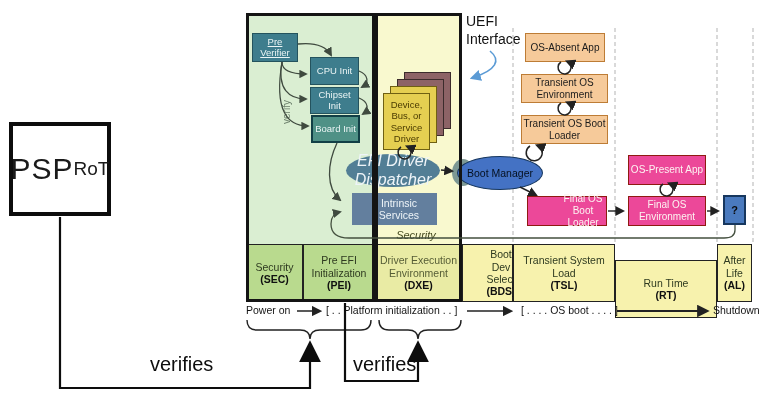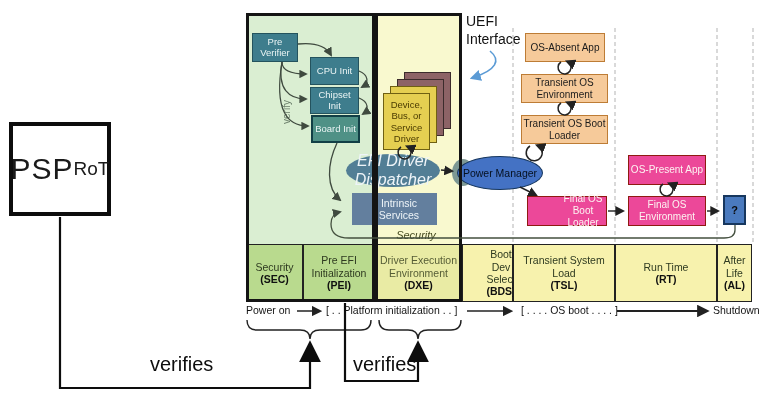--- a/index.html
+++ b/index.html
@@ -26,31 +26,31 @@
   
   .cell{top:244px;height:58px;border:1.2px solid #222;background:#f7f2ad;z-index:2;
         display:flex;flex-direction:column;align-items:center;justify-content:center;
         text-align:center;font-size:10.5px;line-height:1.18;color:#2e3a20;padding:1px;}
   .cell .acr{font-weight:bold;color:#101010;}
   #cell-sec{left:246px;width:57px;background:#b9da8e;}
   #cell-pei{left:303px;width:72px;background:#b9da8e;}
   #cell-dxe{left:375px;width:87px;background:#e9eba4;color:#565d36;}
   #cell-bds{left:462px;width:51px;padding-left:28px;}
   #cell-tsl{left:513px;width:102px;}
-  #cell-rt{left:615px;width:102px;}
+  #cell-rt{left:615px;width:102px;margin-top:16px;}
   #cell-al{left:717px;width:35px;}
 
   
   .tealbox{background:#3e7d8d;color:#eaf4f4;border:1px solid #24535e;font-size:9.5px;
            line-height:1.15;z-index:4;}
   .tanbox{background:#f6ca9a;color:#1c1c1c;border:1.5px solid #bd7c35;font-size:10px;
           line-height:1.2;z-index:4;}
   .redbox{background:#ec4899;color:#fdf3f1;border:1.5px solid #8f1a10;font-size:10px;
           line-height:1.2;z-index:4;}
-  #pre-verifier{left:252px;top:33px;width:46px;height:29px;}
+  #pre-verifier{left:252px;top:33px;width:46px;height:29px;text-decoration:underline;}
   #cpu-init{left:310px;top:57px;width:49px;height:28px;}
   #chipset-init{left:310px;top:87px;width:49px;height:27px;}
   #board-init{left:311px;top:115px;width:49px;height:28px;background:#4f9186;border:2px solid #123f46;}
 
   .card{width:47px;height:57px;border:1px solid #6f6012;z-index:4;}
   #card4{left:404px;top:72px;background:#8d6366;border-color:#3c2c2c;}
   #card3{left:397px;top:79px;background:#8d6366;border-color:#3c2c2c;}
   #card2{left:390px;top:86px;background:#e5cf51;}
   #card1{left:383px;top:93px;background:#e5cf51;color:#4a3b00;font-size:9.5px;line-height:1.2;}
 
@@ -149,21 +149,21 @@
 
   <div id="card4" class="abs card"></div>
   <div id="card3" class="abs card"></div>
   <div id="card2" class="abs card"></div>
   <div id="card1" class="abs ctr card">Device, Bus, or Service Driver</div>
   <div id="dispatcher" class="abs ctr">EFI Driver Dispatcher</div>
   <div id="intrinsic" class="abs ctr">Intrinsic Services</div>
   <div id="security-label" class="abs">Security</div>
 
   <div id="bm-sliver" class="abs"></div>
-  <div id="boot-manager" class="abs ctr">Power Manager</div>
+  <div id="boot-manager" class="abs ctr">Boot Manager</div>
 
   <div id="os-absent" class="abs ctr tanbox">OS-Absent App</div>
   <div id="t-env" class="abs ctr tanbox">Transient OS Environment</div>
   <div id="t-loader" class="abs ctr tanbox">Transient OS Boot Loader</div>
   <div id="final-loader" class="abs ctr redbox">Final OS Boot Loader</div>
   <div id="os-present" class="abs ctr redbox">OS-Present App</div>
   <div id="final-env" class="abs ctr redbox">Final OS Environment</div>
   <div id="q-box" class="abs ctr">?</div>
 
   <div id="uefi-label" class="abs">UEFI

